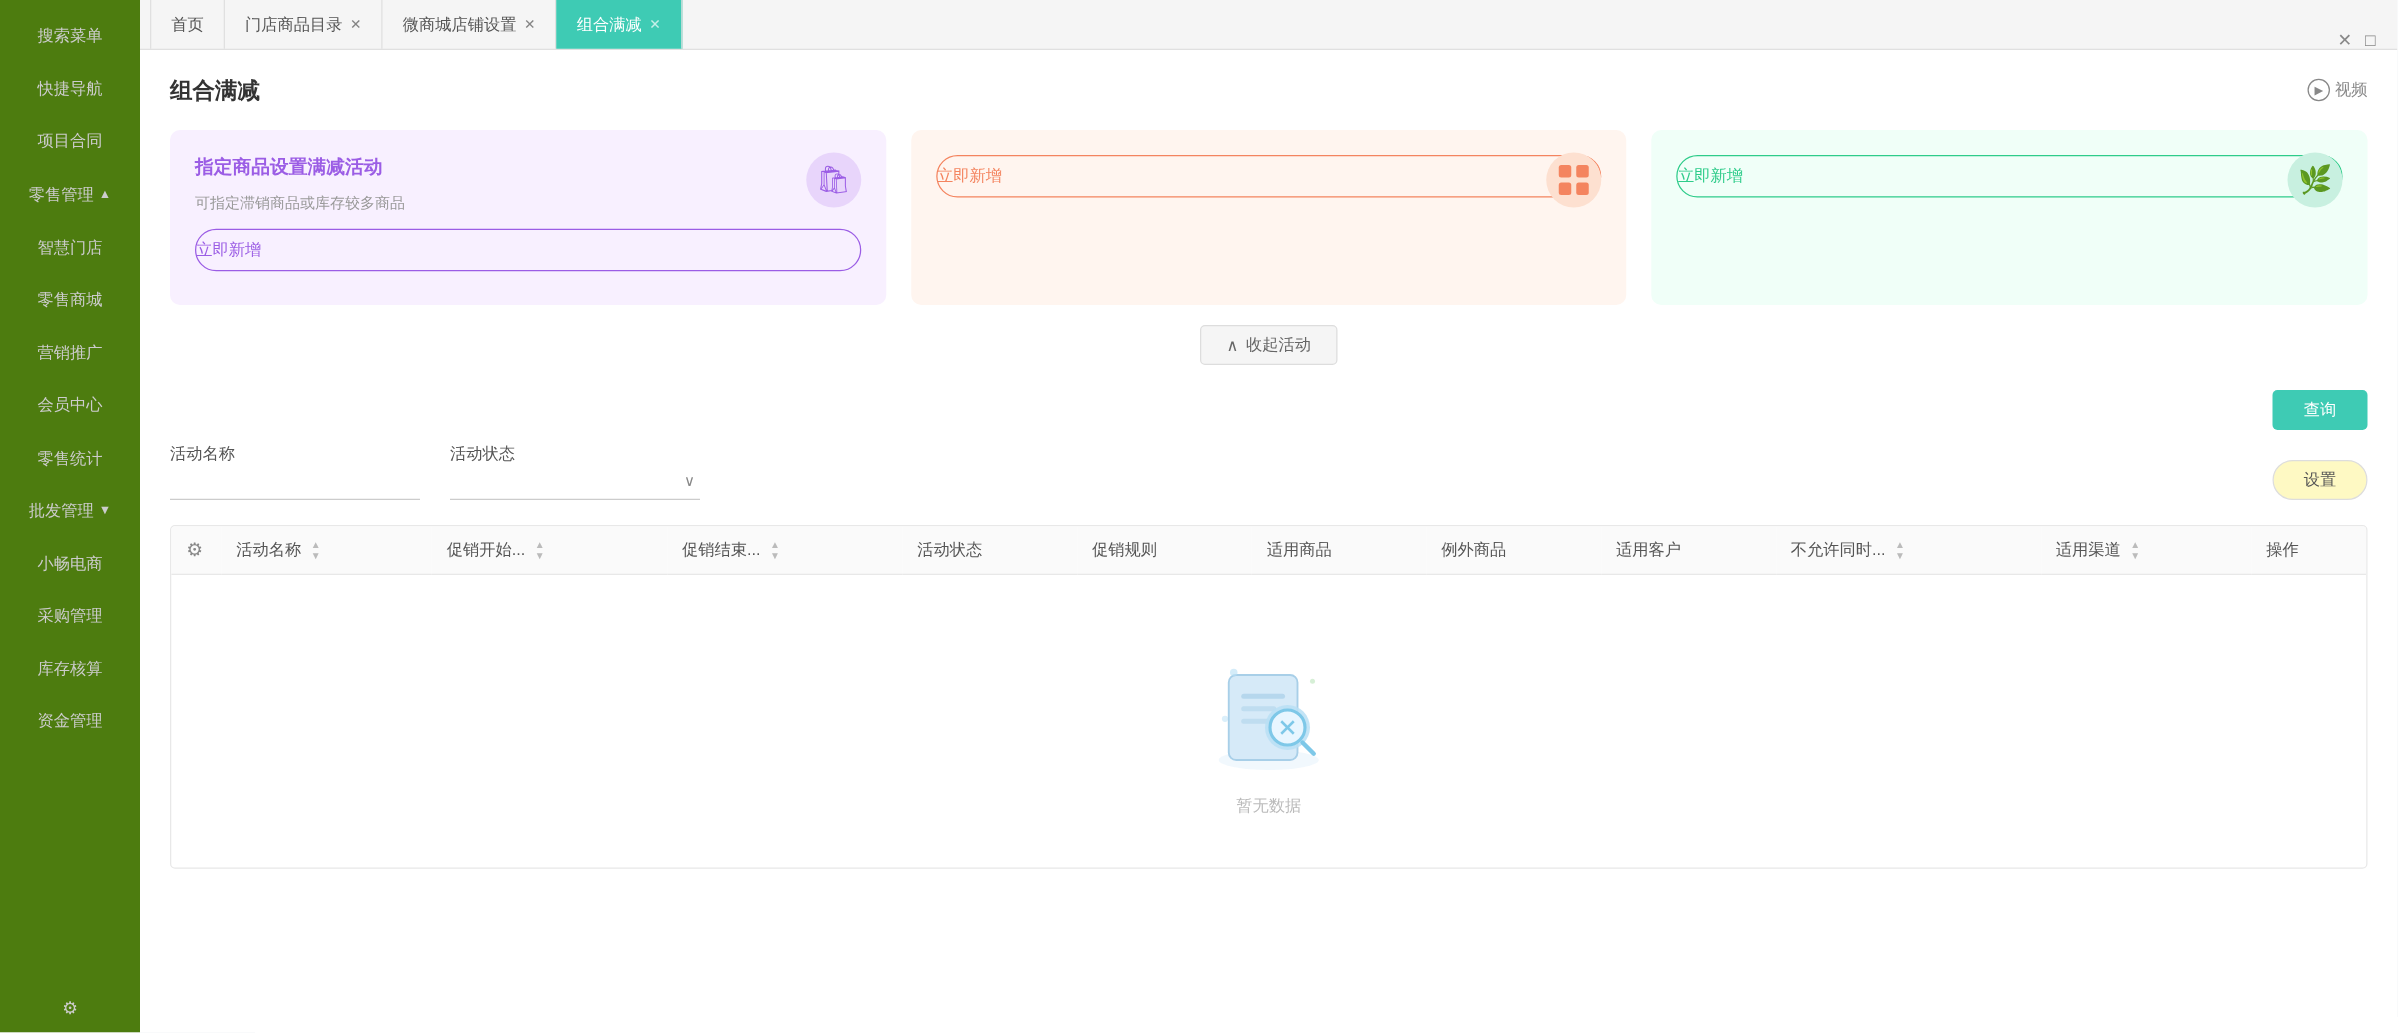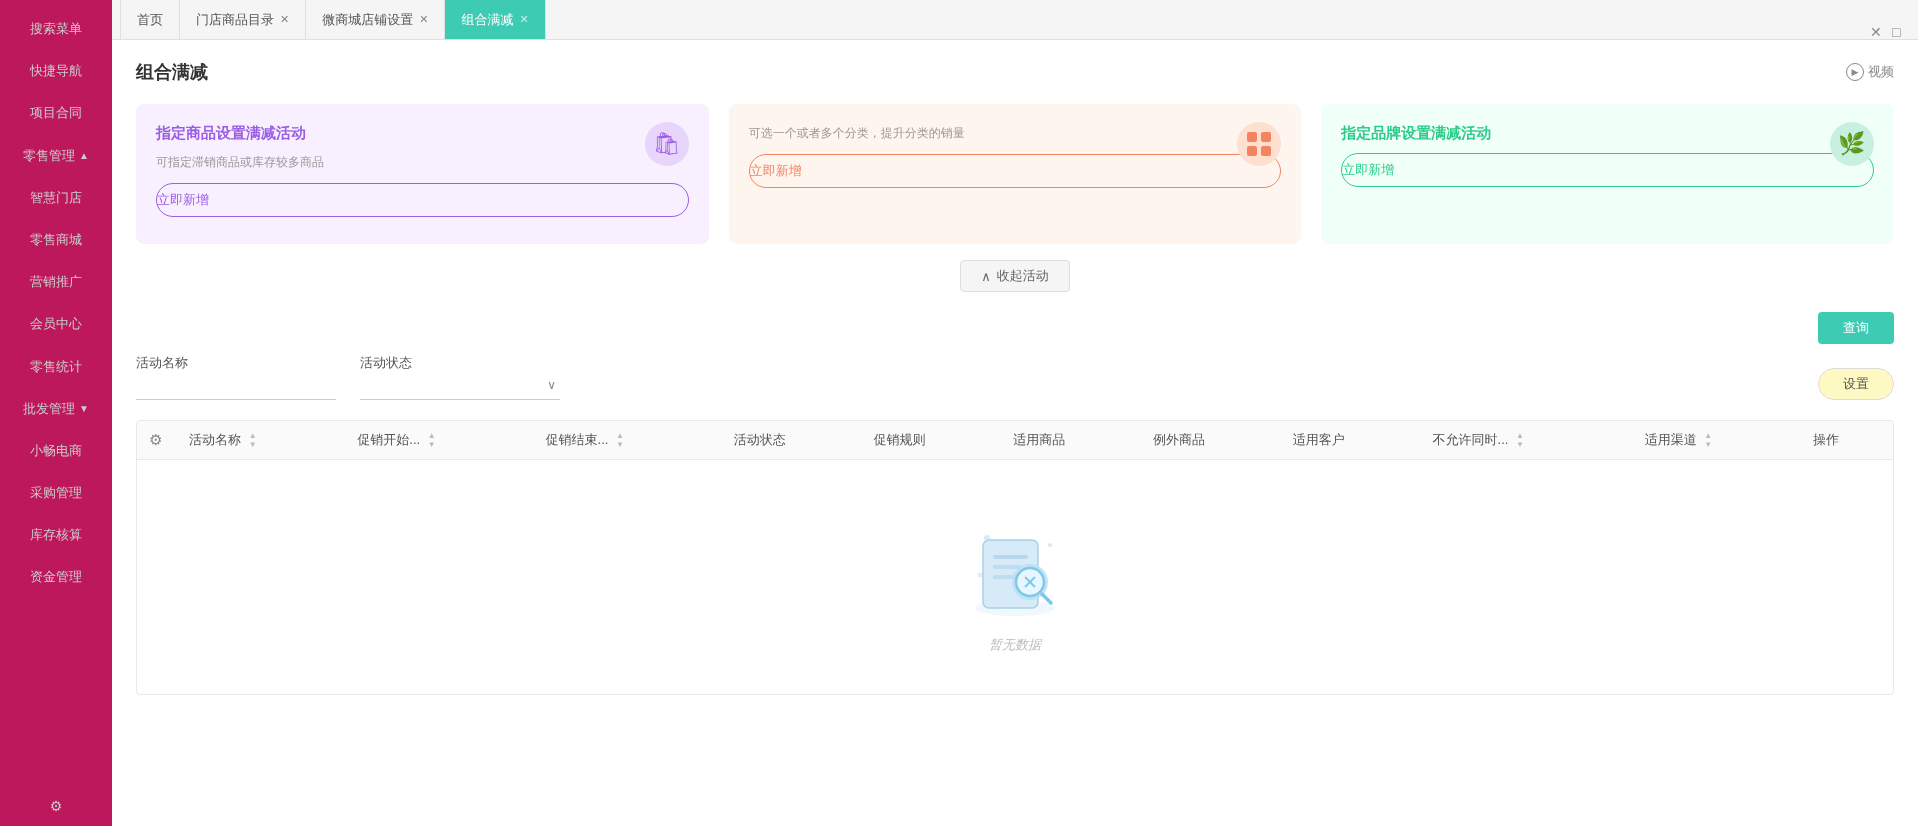--- a/index.html
+++ b/index.html
@@ -1,21 +1,21 @@
 <!DOCTYPE html>
 <html><head>
   <meta charset="utf-8">
   <style>
     * { box-sizing: border-box; margin: 0; padding: 0; }
     body { font-family: "Microsoft YaHei", "PingFang SC", sans-serif; font-size: 14px; color: #333; display: flex; height: 826px; overflow: hidden; background: #f0f2f5; }
 
     
     .sidebar {
       width: 112px;
-      background: #be185d;
+      background: #4d7c0f;
       display: flex;
       flex-direction: column;
       align-items: center;
       padding-top: 8px;
       flex-shrink: 0;
       height: 100%;
       overflow: hidden;
     }
     .sidebar-item {
       width: 100%;
@@ -383,27 +383,25 @@
 
       <div class="card card-orange">
         <div class="card-icon" style="font-size:20px;">
           <svg width="26" height="26" viewBox="0 0 26 26">
               <rect x="1" y="1" width="10" height="10" rx="2" fill="#f4845f"></rect>
               <rect x="15" y="1" width="10" height="10" rx="2" fill="#f4845f"></rect>
               <rect x="1" y="15" width="10" height="10" rx="2" fill="#f4845f"></rect>
               <rect x="15" y="15" width="10" height="10" rx="2" fill="#f4845f"></rect>
             </svg>
         </div>
-        <div class="card-desc">可选一个或者多个分类，提升分类的销量</div>
         <button class="card-btn">立即新增</button>
       </div>
 
       <div class="card card-green">
         <div class="card-icon">🌿</div>
-        <div class="card-title">指定品牌设置满减活动</div>
         <button class="card-btn">立即新增</button>
       </div>
 
     </div>
 
     <div class="collapse-bar">
       <button class="collapse-btn">
         <span>∧</span>
         <span>收起活动</span>
       </button>
@@ -488,21 +486,21 @@
                 </span>
             </th>
             <th>
               <span>操作</span>
             </th>
           </tr>
         </thead>
         <tbody id="table-body">
 
           <tr>
-            <td colspan="12" style="padding:0; border:none;font-style:italic;">
+            <td colspan="12" style="padding:0; border:none;">
               <div class="empty-state">
 
                 <svg class="empty-icon" viewBox="0 0 120 100" xmlns="http://www.w3.org/2000/svg">
 
                   <ellipse cx="60" cy="88" rx="40" ry="8" fill="#e8f4fb" opacity="0.6"></ellipse>
 
                   <rect x="28" y="20" width="55" height="68" rx="6" fill="#d6eaf8"></rect>
                   <rect x="28" y="20" width="55" height="68" rx="6" fill="none" stroke="#a8cfe8" stroke-width="1.5"></rect>
 
                   <rect x="38" y="35" width="35" height="4" rx="2" fill="#a8cfe8" opacity="0.7"></rect>

